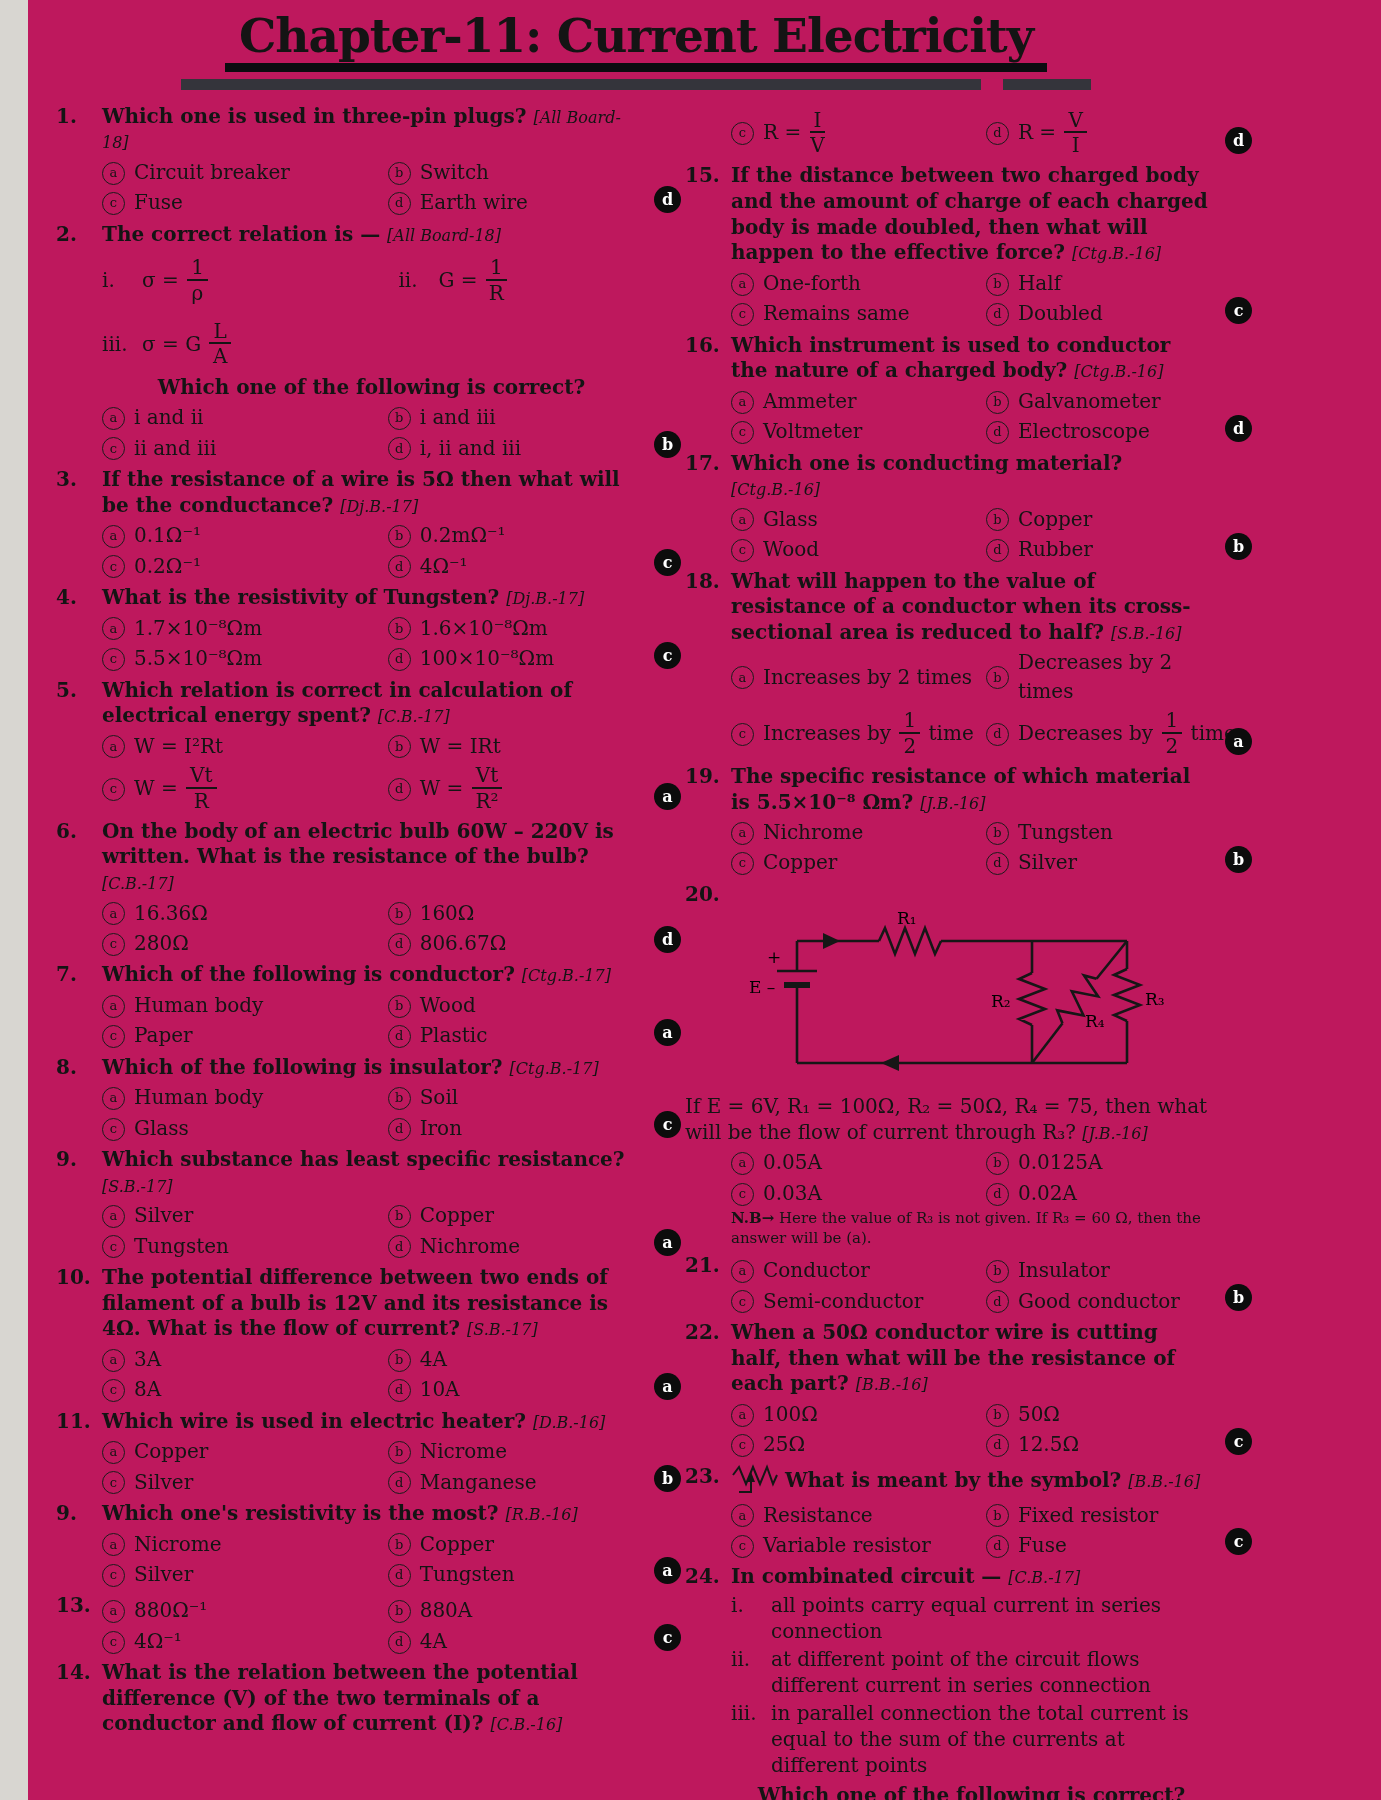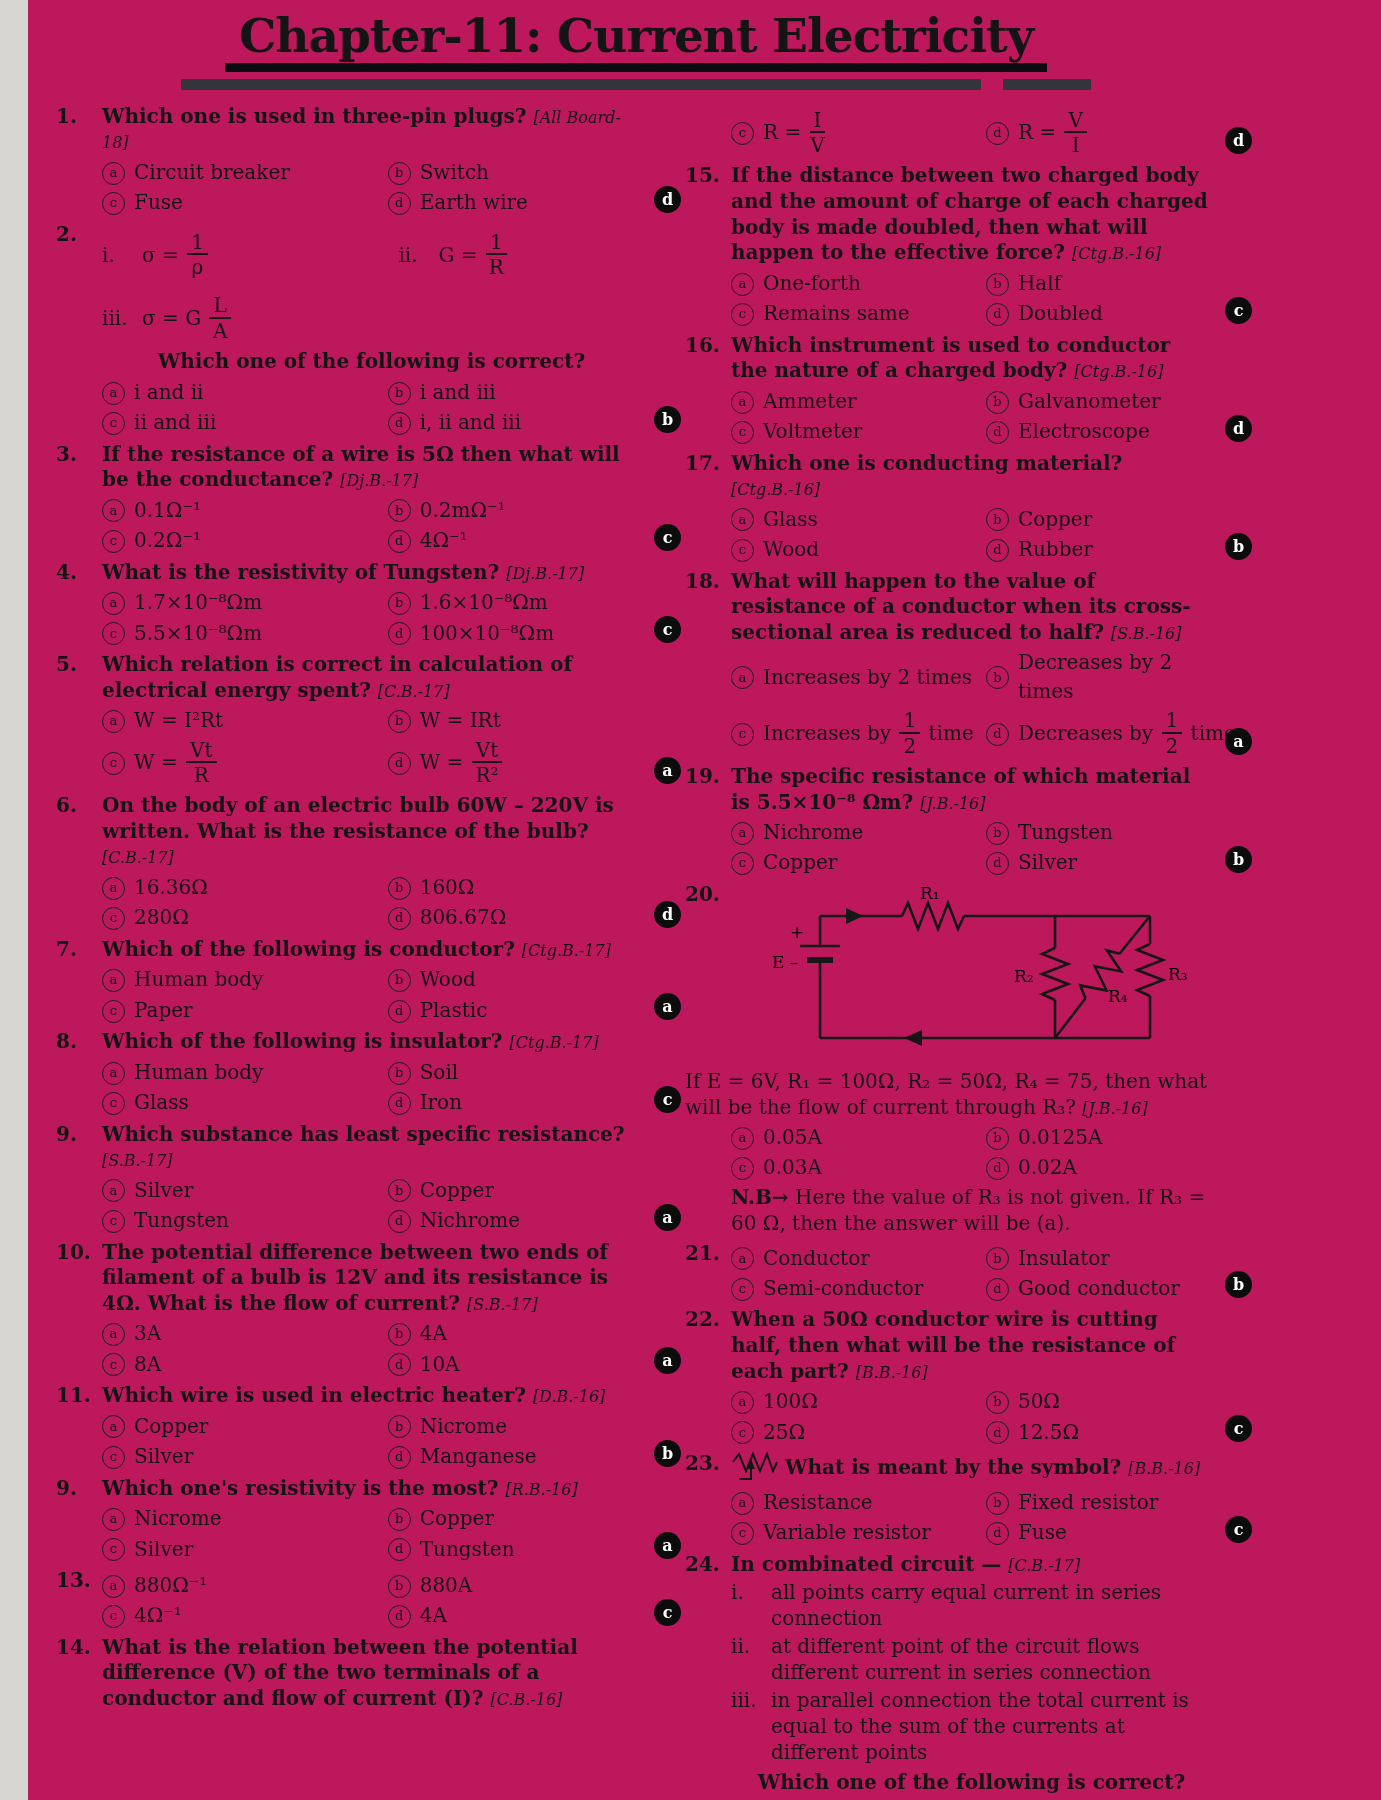--- a/index.html
+++ b/index.html
@@ -29,24 +29,24 @@
   .frac{display:inline-flex;flex-direction:column;align-items:center;margin:2px 2px;}
   .fnum{border-bottom:2px solid #141414;padding:0 4px 0 4px;line-height:1.12;}
   .fden{line-height:1.12;padding-top:1px;}
   .stmt-grid{display:grid;grid-template-columns:55% 45%;margin:7px 0 4px 0;row-gap:12px;}
   .stmt-list{margin:2px 0 2px 0;}
   .stmt{display:flex;gap:8px;font-size:20px;line-height:1.3;align-items:center;}
   .stmt-list .stmt{align-items:flex-start;margin-bottom:2px;}
   .stmt .marker{width:32px;flex-shrink:0;}
   .followup{font-weight:bold;font-size:20px;margin-top:5px;line-height:1.28;text-align:center;}
   .badge{position:absolute;right:-40px;bottom:4px;width:27px;height:27px;background:#0c0c0c;color:#fff;border-radius:50%;display:flex;align-items:center;justify-content:center;font-size:16px;font-weight:bold;}
-  .q20-head{display:flex;}
+  .q20-head{display:flex;flex-direction:column;}
   .q20-head svg{margin:4px auto 0 auto;display:block;}
   .q20-indent{margin-left:46px;}
-  .note{font-size:20px;line-height:1.3;margin-top:2px;}
+  .note{font-size:15px;line-height:1.3;margin-top:2px;}
   .note-prefix{font-weight:bold;}
   .sym-icon{display:inline-block;vertical-align:middle;margin:0 6px 4px 0;}
   .circuit text{font-size:17px;font-family:"DejaVu Serif",serif;}
 </style>
 </head>
 <body>
 
 <div class="page">
   <div class="header">
     <div class="title">Chapter-11: Current Electricity</div>
@@ -78,20 +78,21 @@
                 <span class="opt-letter">d</span>
                 <span class="opt-label">Earth wire</span>
               </div>
             </div>
           </div>
           <span class="badge">d</span>
         </div>
         <div class="question">
           <span class="qnum">2.</span>
           <div class="qbody">
+            <div class="qtext"><span>The correct relation is —</span> <span class="source">[All Board-18]</span></div>
             <div class="stmt-grid">
               <div class="stmt">
                 <span class="marker">i.</span>
                 <span class="formula">
                   <span class="fpre">σ = </span>
                   <span class="frac">
                     <span class="fnum">1</span>
                     <span class="fden">ρ</span>
                   </span>
                 </span>

